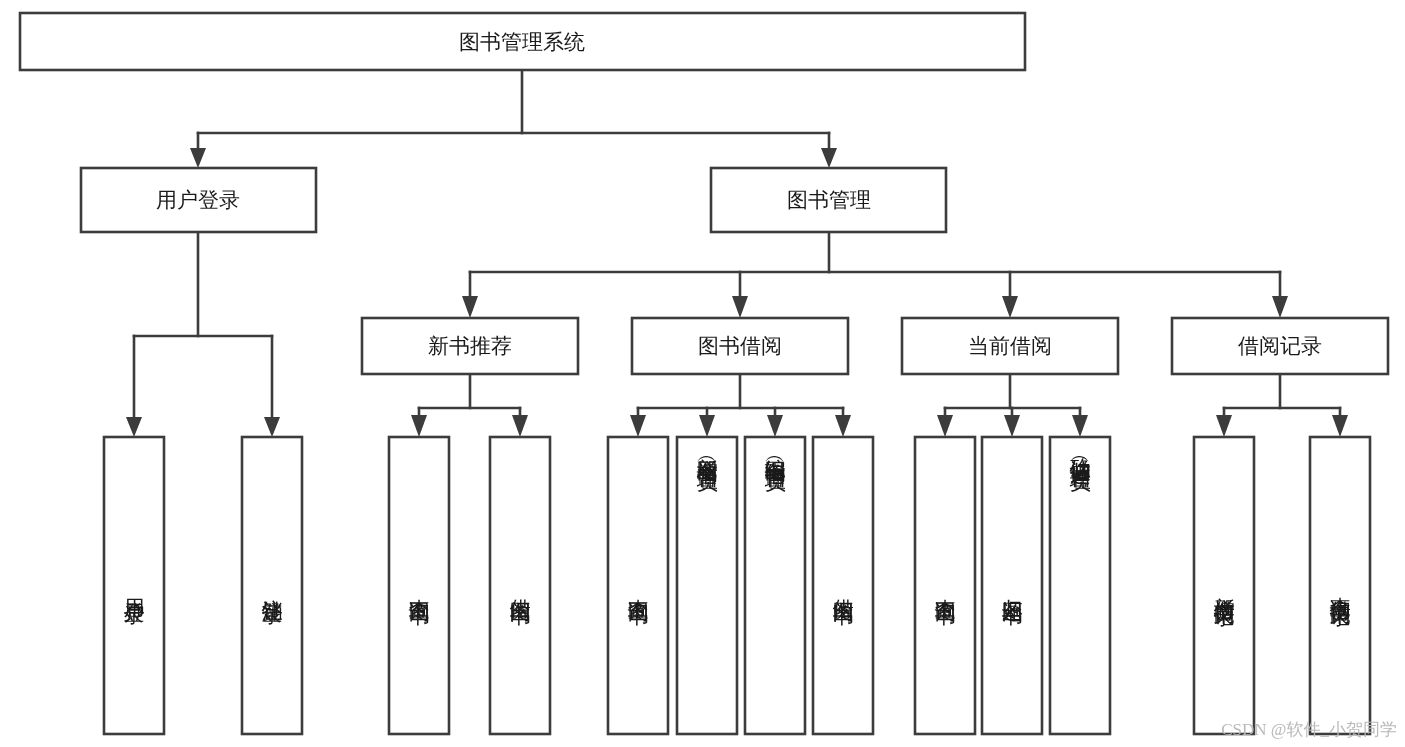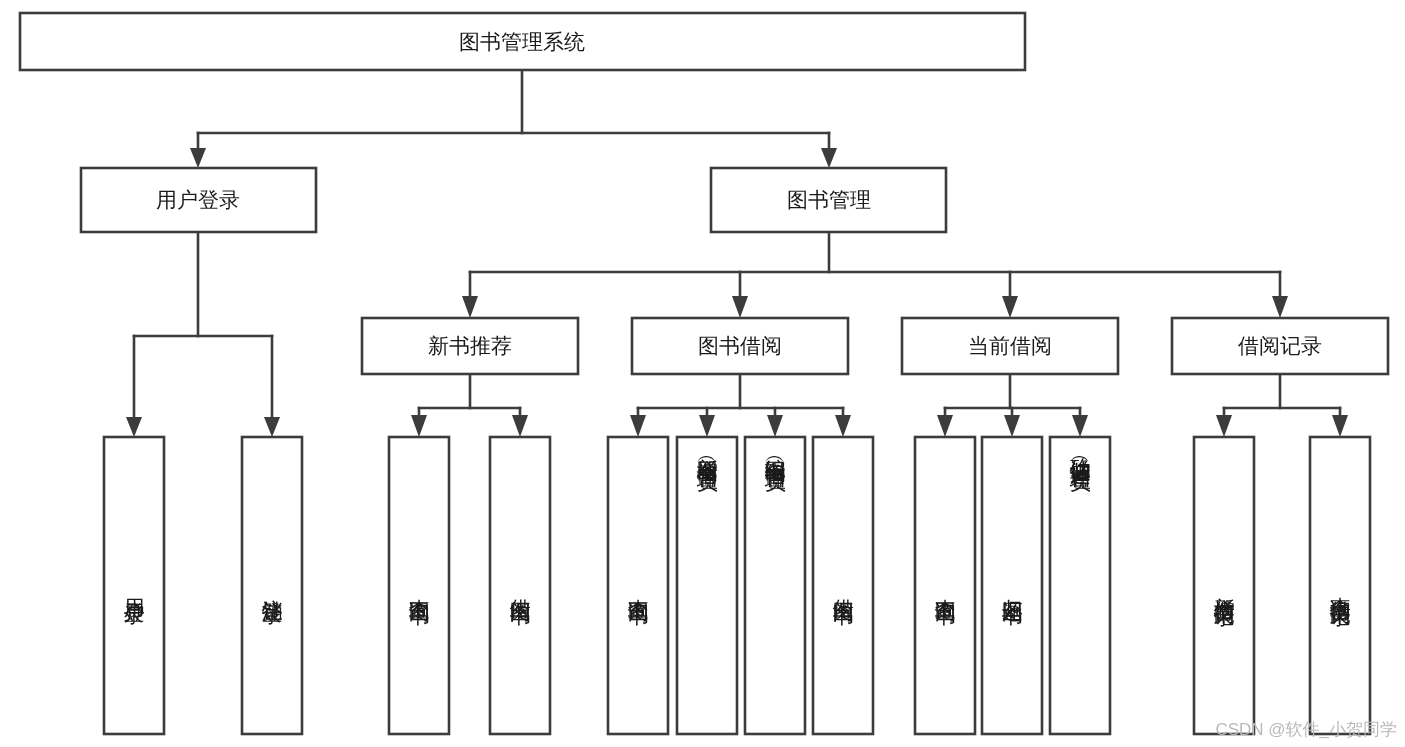--- a/index.html
+++ b/index.html
@@ -62,21 +62,21 @@
     font-size: 21px;
     line-height: 1.06;
     color: #1a1a1a;
     letter-spacing: 2px;
     white-space: nowrap;
   }
   .watermark {
     position: absolute;
     right: 8px;
     bottom: 6px;
-    font-family: Liberation Sans, sans-serif;
+    font-family: Liberation Serif, serif;
     font-size: 17px;
     color: #b9b9b9;
     white-space: nowrap;
     pointer-events: none;
   }
 </style>
 </head>
 <body>
 
 <div id="diagram-root">

